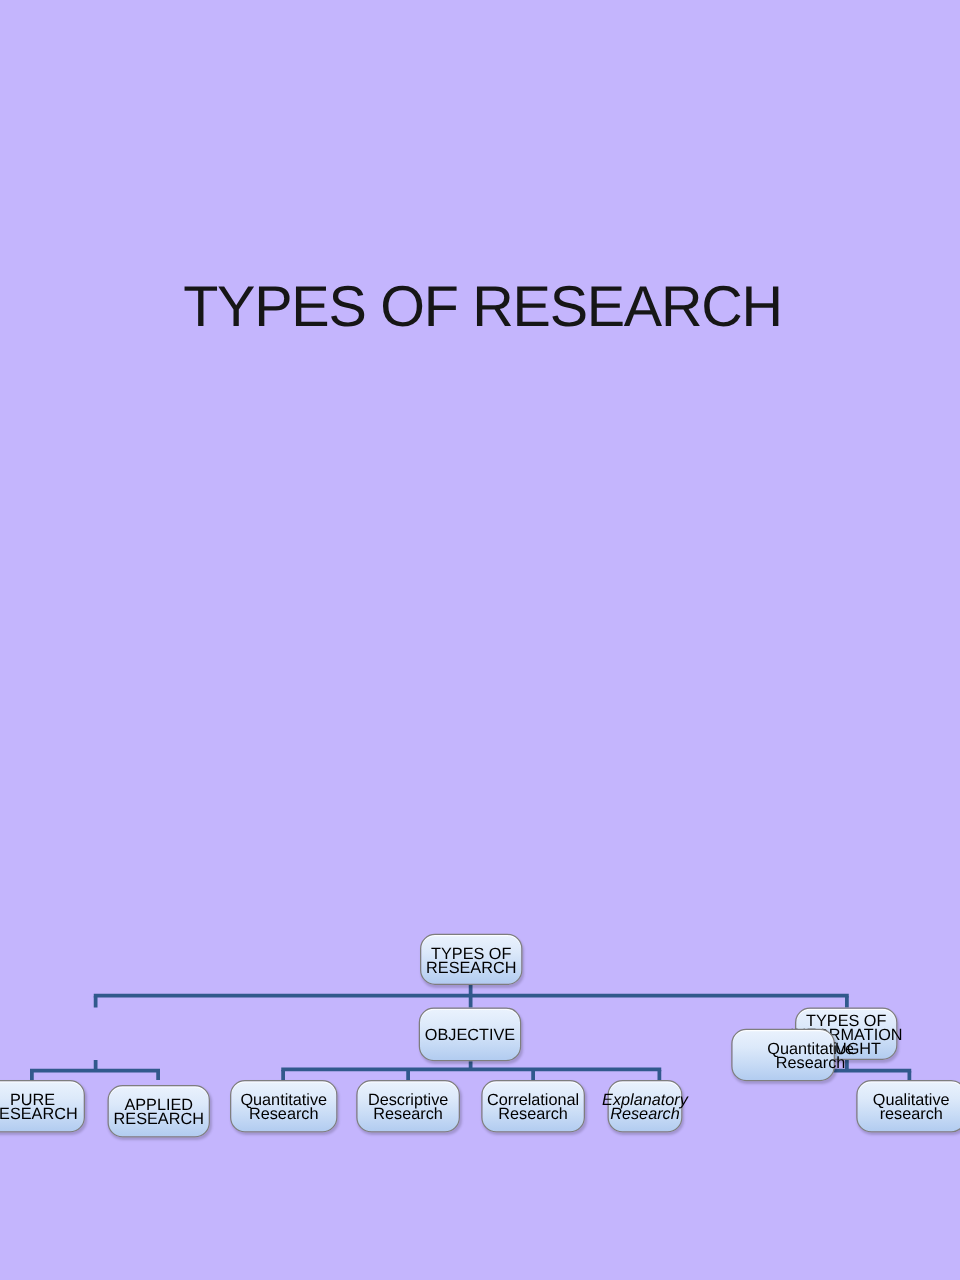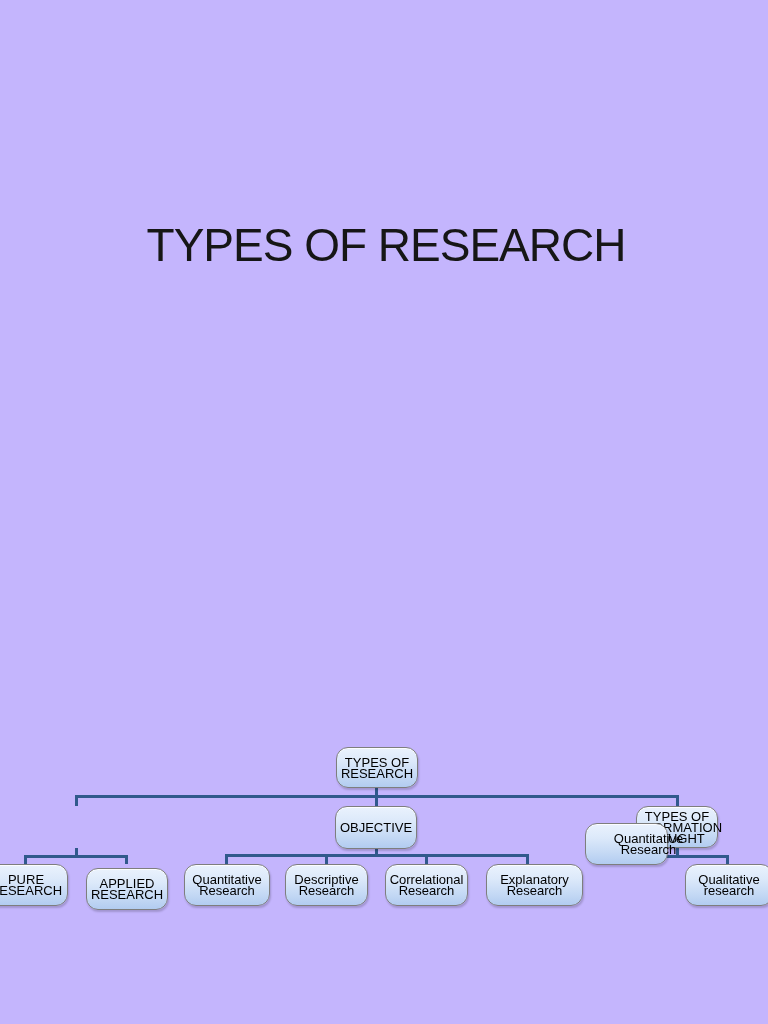--- a/index.html
+++ b/index.html
@@ -60,21 +60,21 @@
   
   .n-root        { left: 336px; top: 747px; width: 82px; height: 41px; }
   .n-application { left:  35px; top: 806px; width: 83px; height: 42px; }
   .n-objective   { left: 335px; top: 806px; width: 82px; height: 43px; }
   .n-info        { left: 636px; top: 806px; width: 82px; height: 42px; }
   .n-pure        { left: -16px; top: 864px; width: 84px; height: 42px; }
   .n-applied     { left:  86px; top: 868px; width: 82px; height: 42px; }
   .n-descriptive { left: 184px; top: 864px; width: 86px; height: 42px; }
   .n-exploratory { left: 285px; top: 864px; width: 83px; height: 42px; }
   .n-correlational { left: 385px; top: 864px; width: 83px; height: 42px; }
-  .n-explanatory { left: 486px; top: 864px; width: 97px; height: 42px; }
+  .n-explanatory { left: 486px; top: 864px; width: 60px; height: 42px; font-style: italic; }
   .n-quantitative { left: 585px; top: 823px; width: 83px; height: 42px; padding-left: 44px; }
   .n-qualitative { left: 685px; top: 864px; width: 88px; height: 42px; }
 </style>
 </head>
 <body>
 
 <div class="page">
 
   <h1 class="slide-title">TYPES OF RESEARCH</h1>
 

